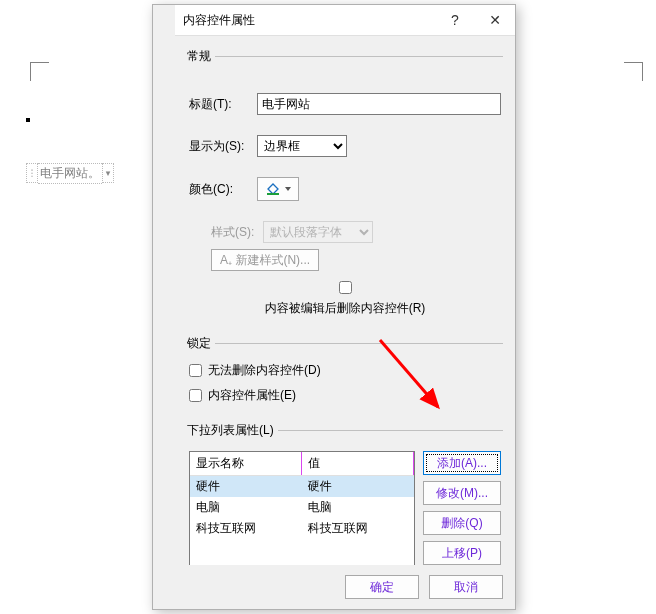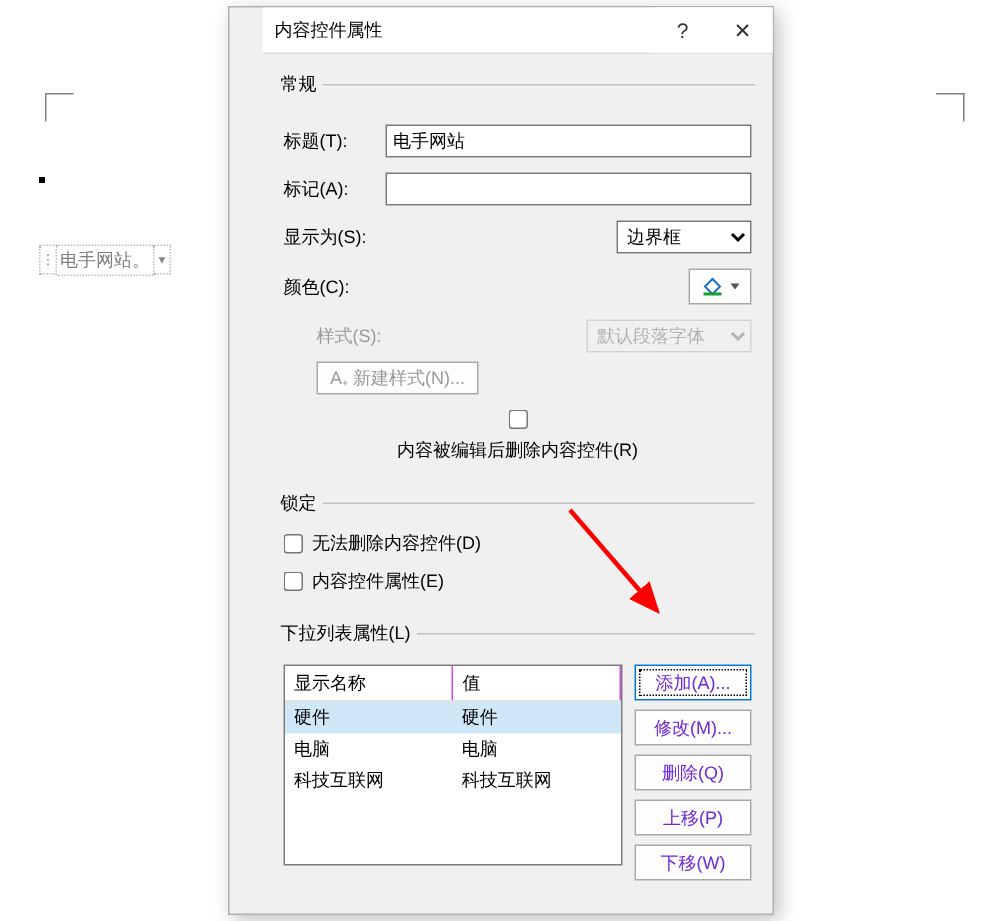--- a/index.html
+++ b/index.html
@@ -107,22 +107,21 @@
   fieldset.group > legend {
     font-size: 12px;
     color: #000;
     padding: 0 4px 0 0;
     margin-left: -2px;
   }
 
   .row {
     display: flex;
     align-items: center;
-    margin: 10px 0 10px 0;
-    justify-content: space-between;
+    margin: 20px 0 10px 0;
   }
   .row label.lab {
     width: 68px;
     text-align: left;
   }
   .row input[type=text] {
     flex: 1;
     height: 20px;
     padding: 0 4px;
     border: 1px solid #7a7a7a;
@@ -287,24 +286,20 @@
   <div class="dialog-body">
 
     <fieldset class="group">
       <legend>常规</legend>
 
       <div class="row">
         <label class="lab">标题(T):</label>
         <input type="text" value="电手网站" style="">
       </div>
 
-      <div class="row">
-        <label class="lab">标记(A):</label>
-        <input type="text" value="" style="">
-      </div>
 
       <div class="row">
         <label class="lab">显示为(S):</label>
         <select class="combo short">
           <option>边界框</option>
         </select>
       </div>
 
       <div class="row">
         <label class="lab">颜色(C):</label>
@@ -382,20 +377,24 @@
           <button class="btn">修改(M)...</button>
           <button class="btn">删除(Q)</button>
           <button class="btn">上移(P)</button>
           <button class="btn">下移(W)</button>
         </div>
       </div>
     </fieldset>
 
   </div>
 
+  <div class="dialog-footer">
+    <button class="btn">确定</button>
+    <button class="btn">取消</button>
+  </div>
 </div>
 
 <svg class="arrow-overlay">
   <defs>
     <marker id="arrowhead" markerWidth="8" markerHeight="8" refX="6" refY="3" orient="auto">
       <polygon points="0 0, 7 3, 0 6" fill="#ff0000"></polygon>
     </marker>
   </defs>
   <line x1="380" y1="340" x2="438" y2="407" stroke="#ff0000" stroke-width="3" marker-end="url(#arrowhead)"></line>
 </svg>

